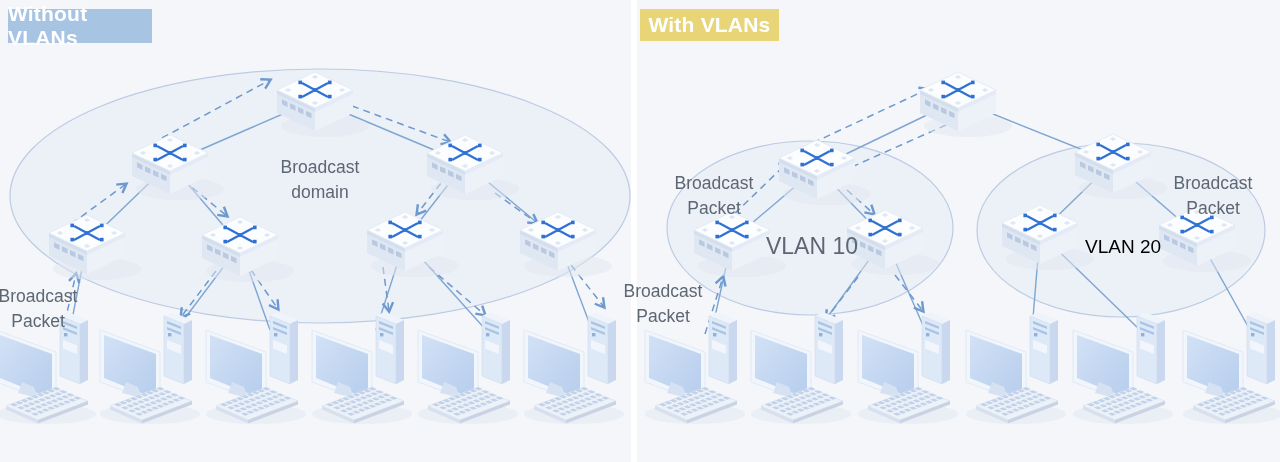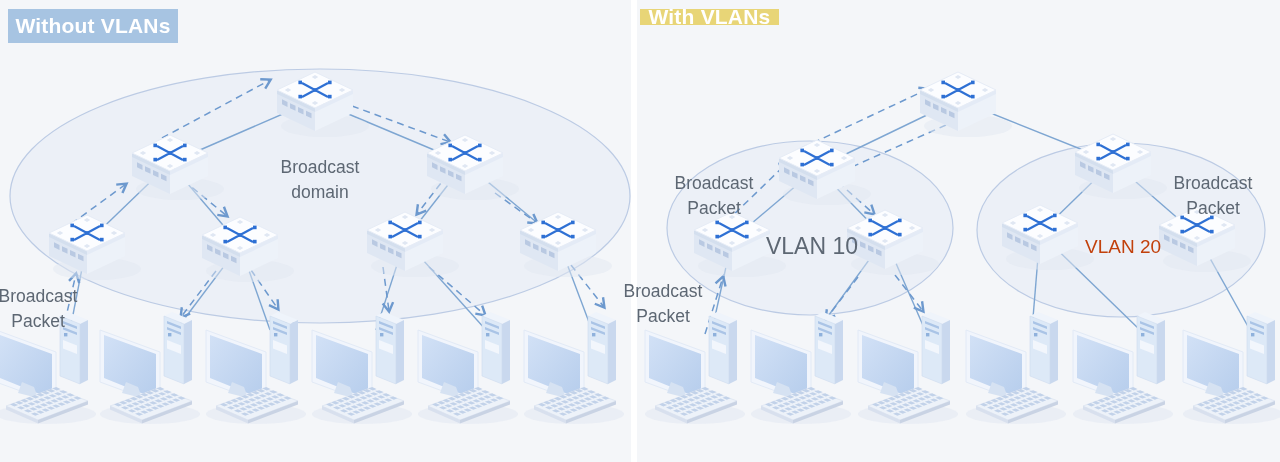--- a/index.html
+++ b/index.html
@@ -171,24 +171,24 @@
       <use href="#pc" x="470" y="368"></use>
       <use href="#pc" x="576" y="368"></use>
       <use href="#pc" x="697" y="368"></use>
       <use href="#pc" x="803" y="368"></use>
       <use href="#pc" x="910" y="368"></use>
       <use href="#pc" x="1018" y="368"></use>
       <use href="#pc" x="1125" y="368"></use>
       <use href="#pc" x="1235" y="368"></use>
     </svg>
   <div class="divider" id="divider" style="left: 631px; width: 6px; background: rgb(255, 255, 255);"></div>
-  <div class="badge" id="badge-left" style="left: 8px; top: 9px; width: 170px; height: 34px; background: rgb(167, 196, 226); color: rgb(255, 255, 255);">
+  <div class="badge" id="badge-left" style="left: 8px; top: 9px; width: 144px; height: 34px; background: rgb(167, 196, 226); color: rgb(255, 255, 255);">
     <span>Without VLANs</span>
   </div>
-  <div class="badge" id="badge-right" style="left: 640px; top: 9px; width: 139px; height: 16px; background: rgb(232, 213, 119); color: rgb(255, 255, 255);">
+  <div class="badge" id="badge-right" style="left: 640px; top: 9px; width: 139px; height: 32px; background: rgb(232, 213, 119); color: rgb(255, 255, 255);">
     <span>With VLANs</span>
   </div>
   <div id="labels">
       <div class="lbl" style="left: 320px; top: 155px; font-size: 17.5px; color: rgb(93, 103, 115);">
         <div>Broadcast</div>
         <div>domain</div>
       </div>
       <div class="lbl" style="left: 38px; top: 284px; font-size: 17.5px; color: rgb(93, 103, 115);">
         <div>Broadcast</div>
         <div>Packet</div>
@@ -201,17 +201,17 @@
         <div>VLAN 10</div>
       </div>
       <div class="lbl" style="left: 663px; top: 279px; font-size: 17.5px; color: rgb(93, 103, 115);">
         <div>Broadcast</div>
         <div>Packet</div>
       </div>
       <div class="lbl" style="left: 1213px; top: 171px; font-size: 17.5px; color: rgb(93, 103, 115);">
         <div>Broadcast</div>
         <div>Packet</div>
       </div>
-      <div class="lbl" style="left: 1123px; top: 234px; font-size: 19px; color: #c2410c;">
+      <div class="lbl" style="left: 1123px; top: 234px; font-size: 19px; color: #000000;">
         <div>VLAN 20</div>
       </div>
     </div>
 </div>
 
 </body></html>

